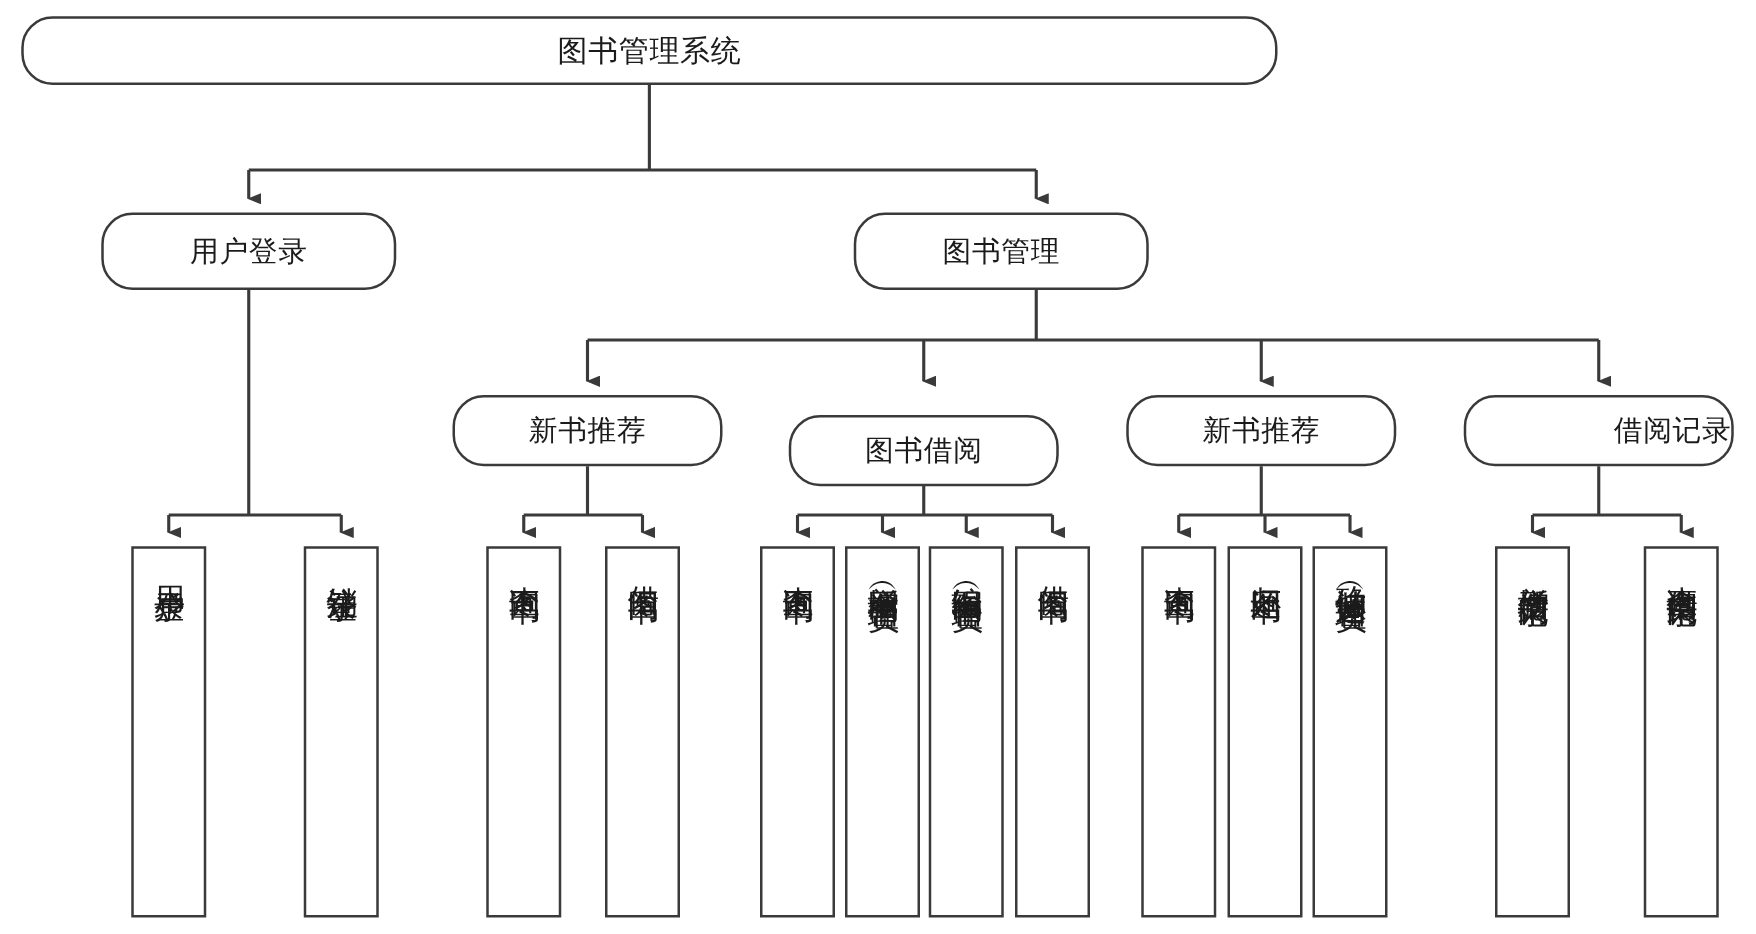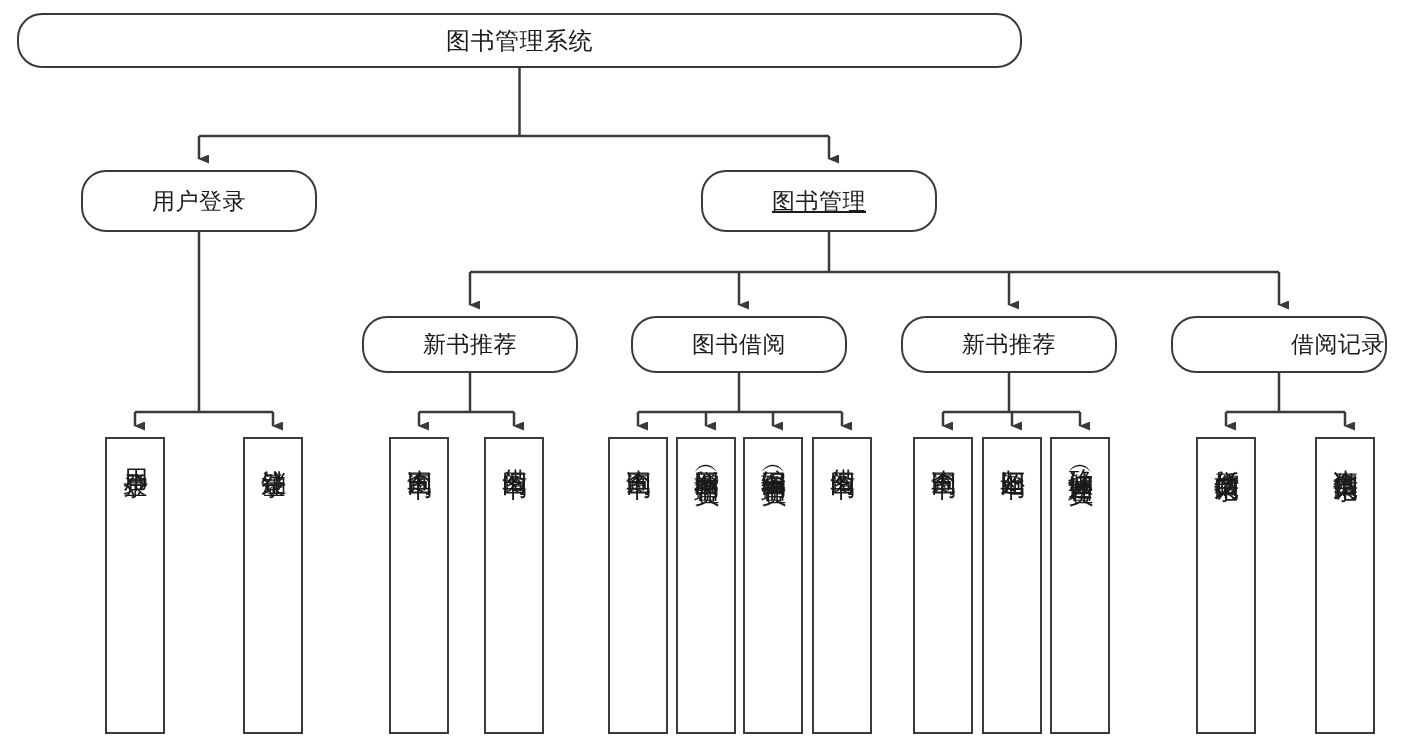--- a/index.html
+++ b/index.html
@@ -113,27 +113,27 @@
       </g>
   </svg>
 
   <div id="nodes-layer">
       <div class="node horiz root" style="left: 17px; top: 13px; width: 1005px; height: 55px;">
         <span>图书管理系统</span>
       </div>
       <div class="node horiz" style="left: 81px; top: 170px; width: 236px; height: 62px;">
         <span>用户登录</span>
       </div>
-      <div class="node horiz" style="left: 701px; top: 170px; width: 236px; height: 62px; text-decoration: underline;">
+      <div class="node horiz" style="left: 683px; top: 170px; width: 236px; height: 62px;">
         <span>图书管理</span>
       </div>
       <div class="node horiz" style="left: 362px; top: 316px; width: 216px; height: 57px;">
         <span>新书推荐</span>
       </div>
-      <div class="node horiz" style="left: 631px; top: 316px; width: 216px; height: 57px;">
+      <div class="node horiz" style="left: 631px; top: 332px; width: 216px; height: 57px;">
         <span>图书借阅</span>
       </div>
       <div class="node horiz" style="left: 901px; top: 316px; width: 216px; height: 57px;">
         <span>新书推荐</span>
       </div>
       <div class="node horiz" style="left: 1171px; top: 316px; width: 216px; height: 57px; justify-content: flex-end;">
         <span>借阅记录</span>
       </div>
       <div class="node vert" style="left: 105px; top: 437px; width: 60px; height: 297px;">
         <span class="vlabel">用户登录</span>

